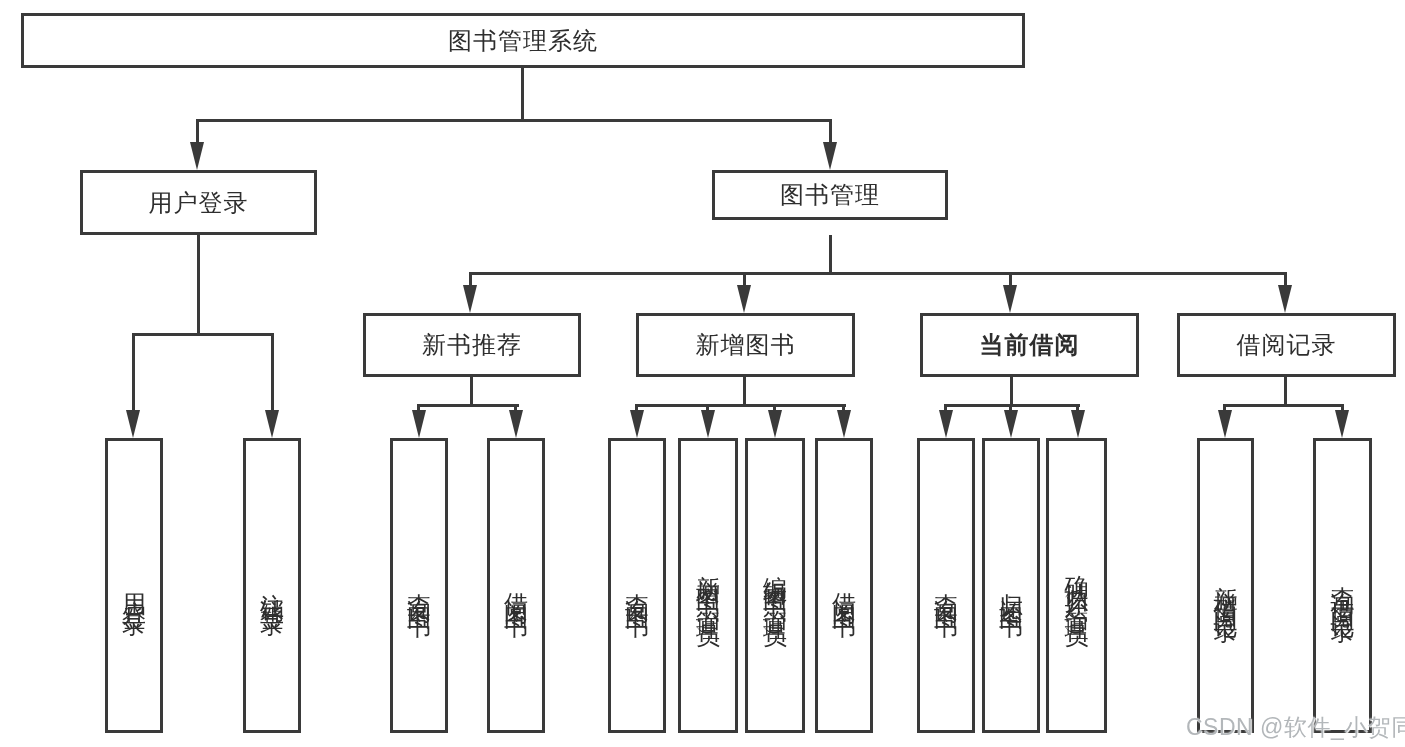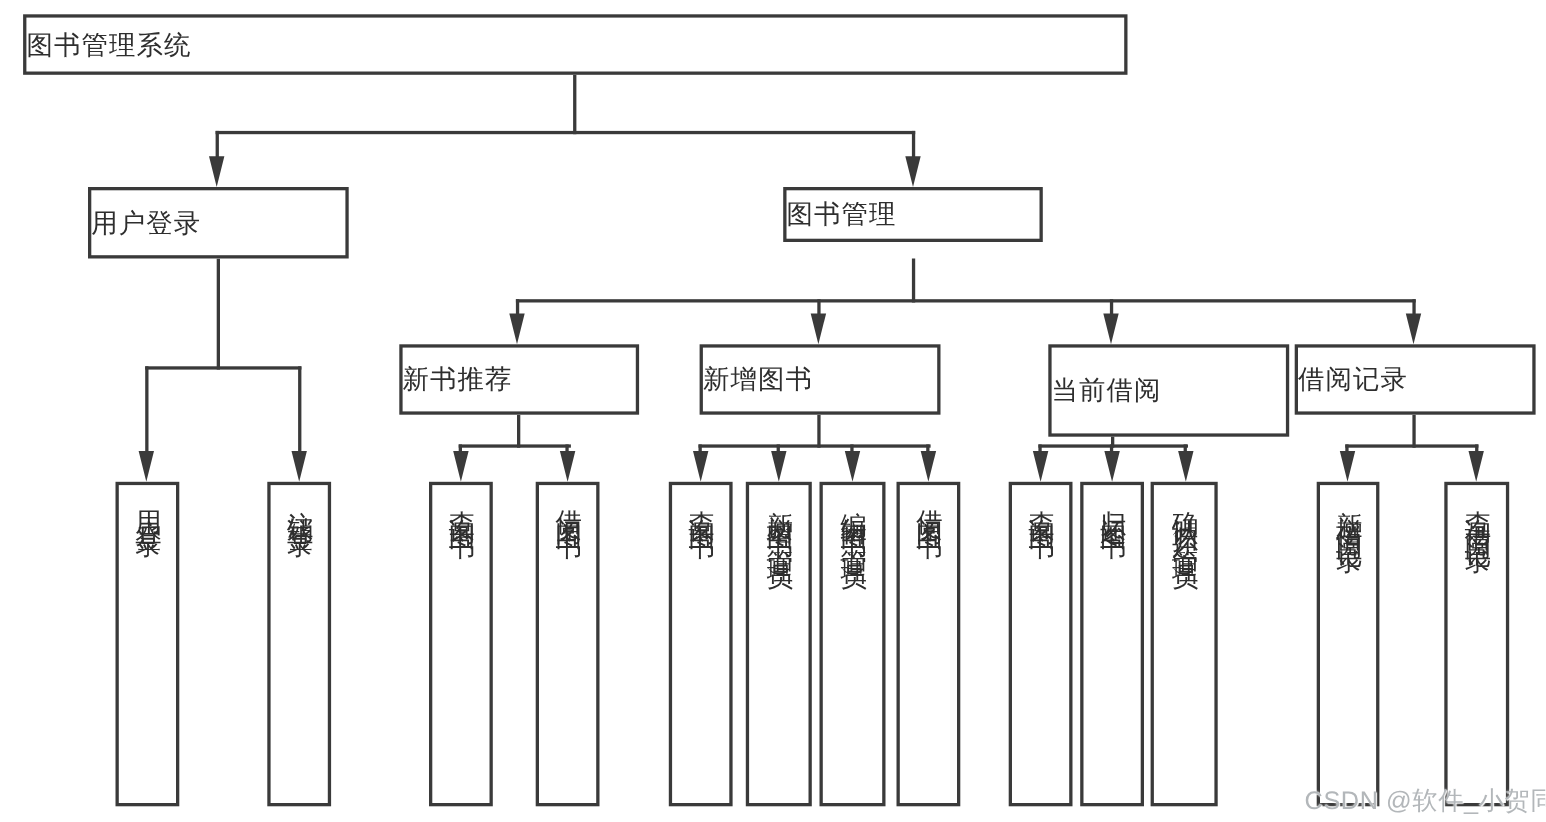--- a/index.html
+++ b/index.html
@@ -22,21 +22,21 @@
   .arrow{
     position:absolute;width:0;height:0;
     border-left:7px solid transparent;
     border-right:7px solid transparent;
     border-top:28px solid var(--line);
   }
   .box{
     position:absolute;box-sizing:border-box;
     background:var(--background);
     border:3px solid var(--line);
-    display:flex;align-items:center;justify-content:flex-start;
+    display:flex;align-items:center;justify-content:center;
     font-size:24px;color:var(--text);letter-spacing:1px;
     z-index:2;
   }
   .vbox{
     writing-mode:vertical-rl;
     letter-spacing:7px;font-size:24px;
     line-height:1;
     padding-top:4px;
   }
   .watermark{
@@ -45,21 +45,21 @@
     text-shadow:0 0 2px #ffffff,1px 1px 1px #ffffff;
     white-space:nowrap;z-index:6;letter-spacing:0.5px;
   }
 
   
   #root{left:21px;top:13px;width:1004px;height:55px;}
   #user-login{left:80px;top:170px;width:237px;height:65px;}
   #book-mgmt{left:712px;top:170px;width:236px;height:50px;}
   #new-books{left:363px;top:313px;width:218px;height:64px;}
   #book-borrow{left:636px;top:313px;width:219px;height:64px;}
-  #current-borrow{left:953px;top:313px;width:219px;height:84px;}
+  #current-borrow{left:920px;top:313px;width:219px;height:64px;font-weight:bold;}
   #borrow-records{left:1177px;top:313px;width:219px;height:64px;}
   .leaf{top:438px;height:295px;width:58px;}
   #ul-login{left:105px;} #ul-logout{left:243px;}
   #nb-query{left:390px;} #nb-borrow{left:487px;}
   #bb-query{left:608px;} #bb-add{left:678px;width:60px;}
   #bb-edit{left:745px;width:60px;} #bb-borrow{left:815px;}
   #cb-query{left:917px;} #cb-return{left:982px;} #cb-confirm{left:1046px;width:61px;}
   #br-add{left:1197px;width:57px;} #br-query{left:1313px;width:59px;}
 
   

